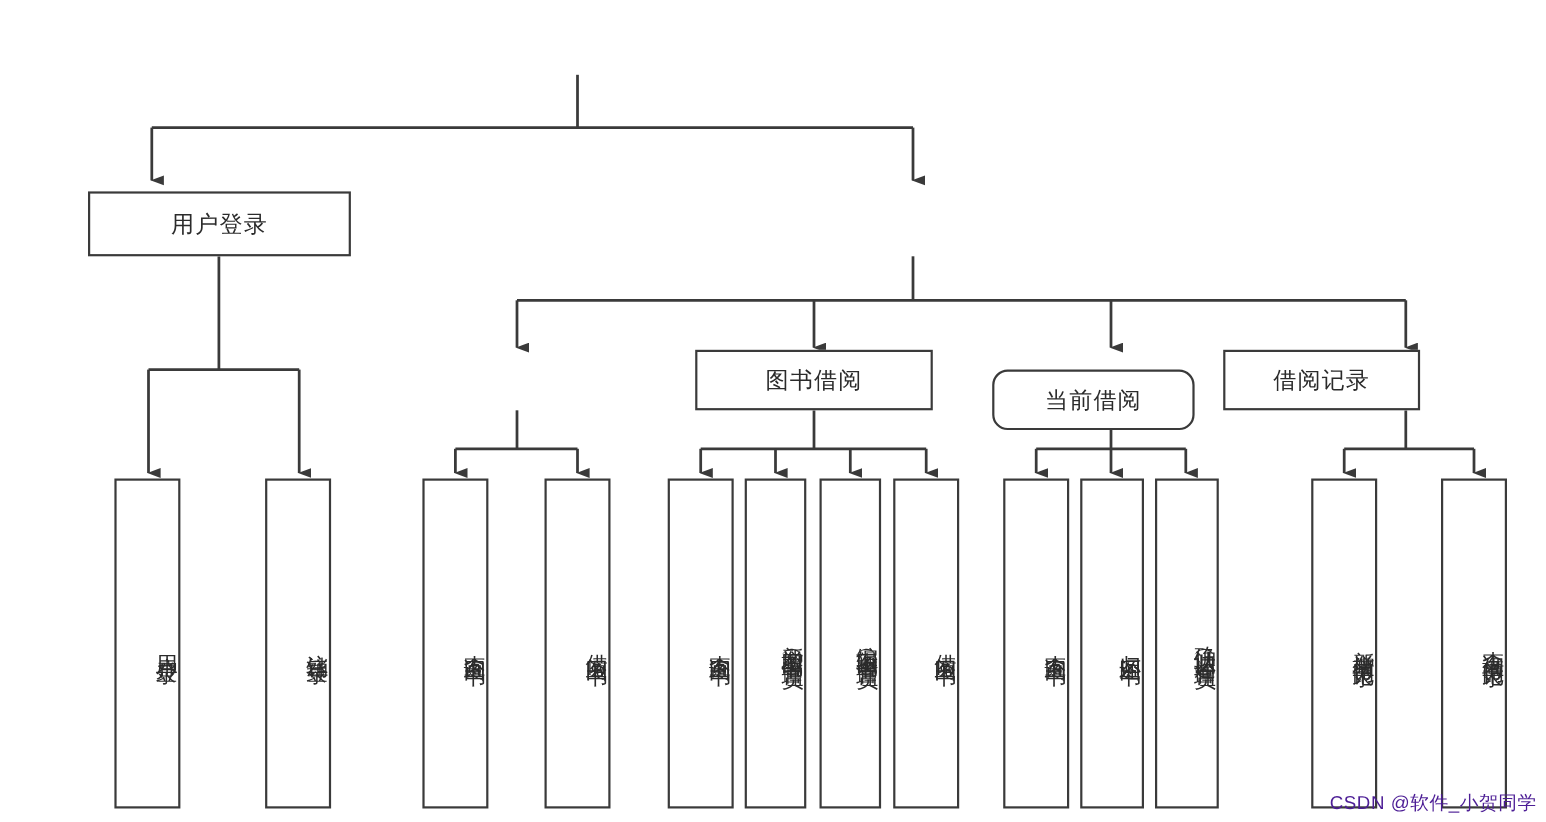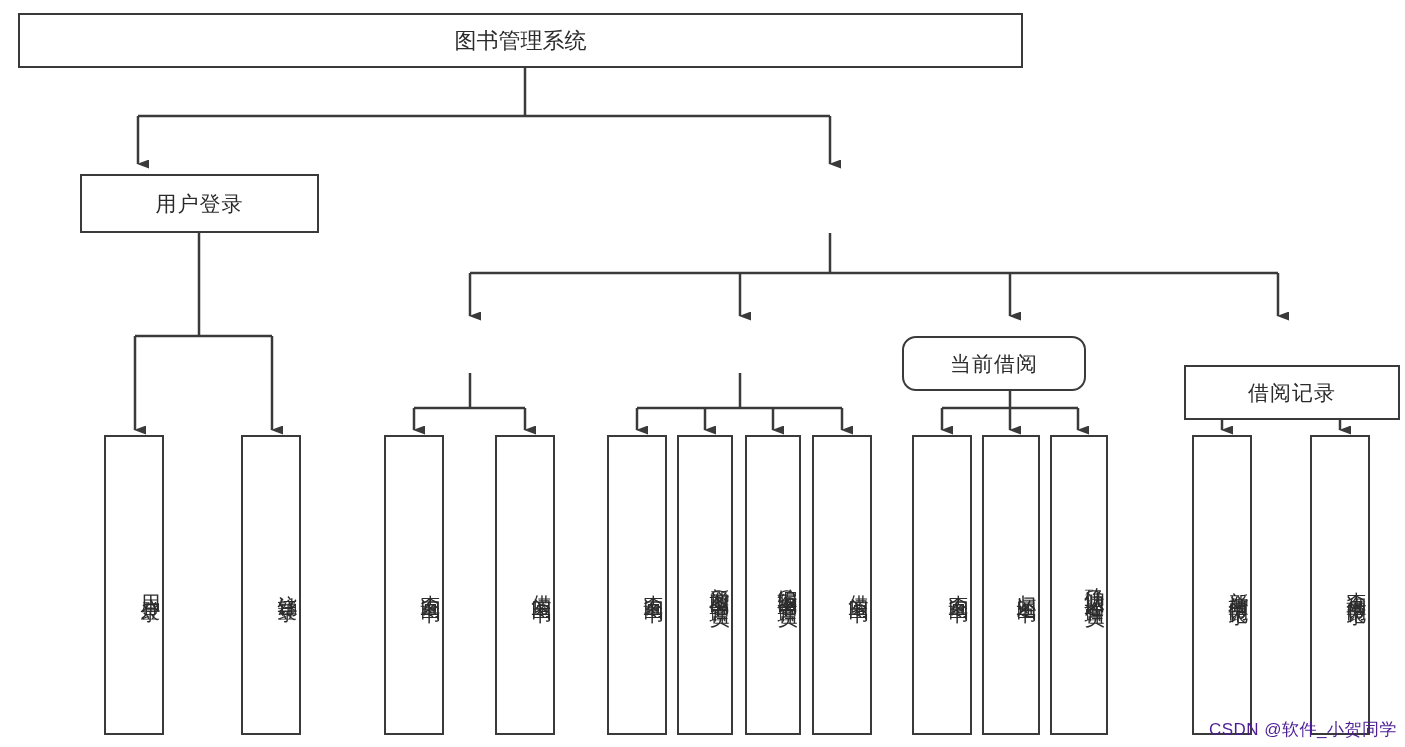--- a/index.html
+++ b/index.html
@@ -92,32 +92,32 @@
       <path d="M1010,408 L1010,430" marker-end="url(#arrow)"></path>
       <path d="M1078,408 L1078,430" marker-end="url(#arrow)"></path>
 
       <path d="M1278,373 L1278,408"></path>
       <path d="M1222,408 L1340,408"></path>
       <path d="M1222,408 L1222,430" marker-end="url(#arrow)"></path>
       <path d="M1340,408 L1340,430" marker-end="url(#arrow)"></path>
     </g>
   </svg>
 
-  <div class="node root" style="left:18px;top:13px;width:1005px;height:55px;">
-    <span>图书管理系统</span>
-  </div>
 
   <div class="node h" style="left:80px;top:174px;width:239px;height:59px;">
     <span>用户登录</span>
   </div>
 
+  <div class="node h" style="left:632px;top:318px;width:216px;height:55px;">
+    <span>图书借阅</span>
+  </div>
   <div class="node h" style="left:902px;top:336px;width:184px;height:55px;border-radius:14px;">
     <span>当前借阅</span>
   </div>
-  <div class="node h" style="left:1184px;top:318px;width:216px;height:55px;margin-top:47px;">
+  <div class="node h" style="left:1112px;top:318px;width:179px;height:55px;">
     <span>借阅记录</span>
   </div>
 
   <div class="node v" style="left:104px;top:435px;width:60px;height:300px;">
     <span>用户登录</span>
   </div>
   <div class="node v" style="left:241px;top:435px;width:60px;height:300px;">
     <span>注销登录</span>
   </div>
 

